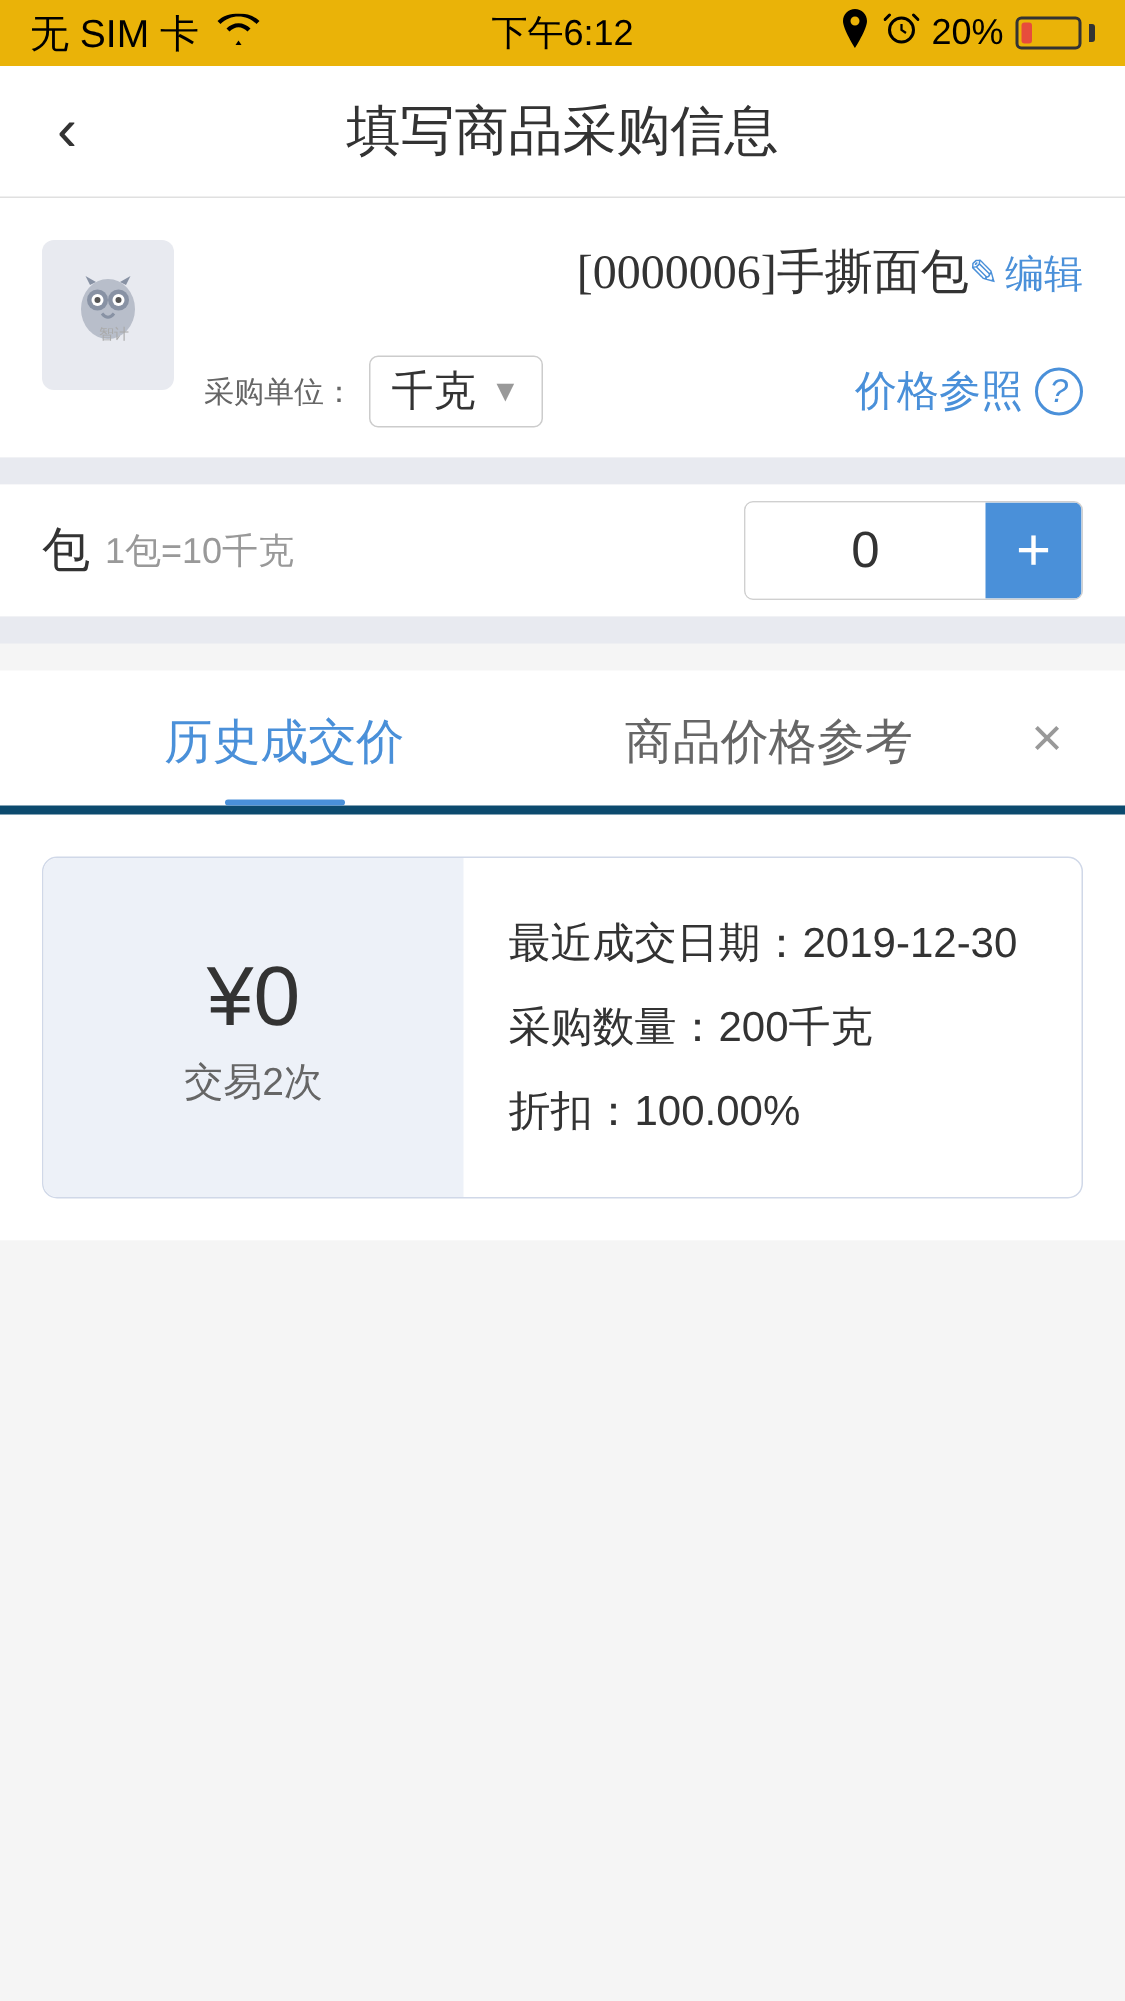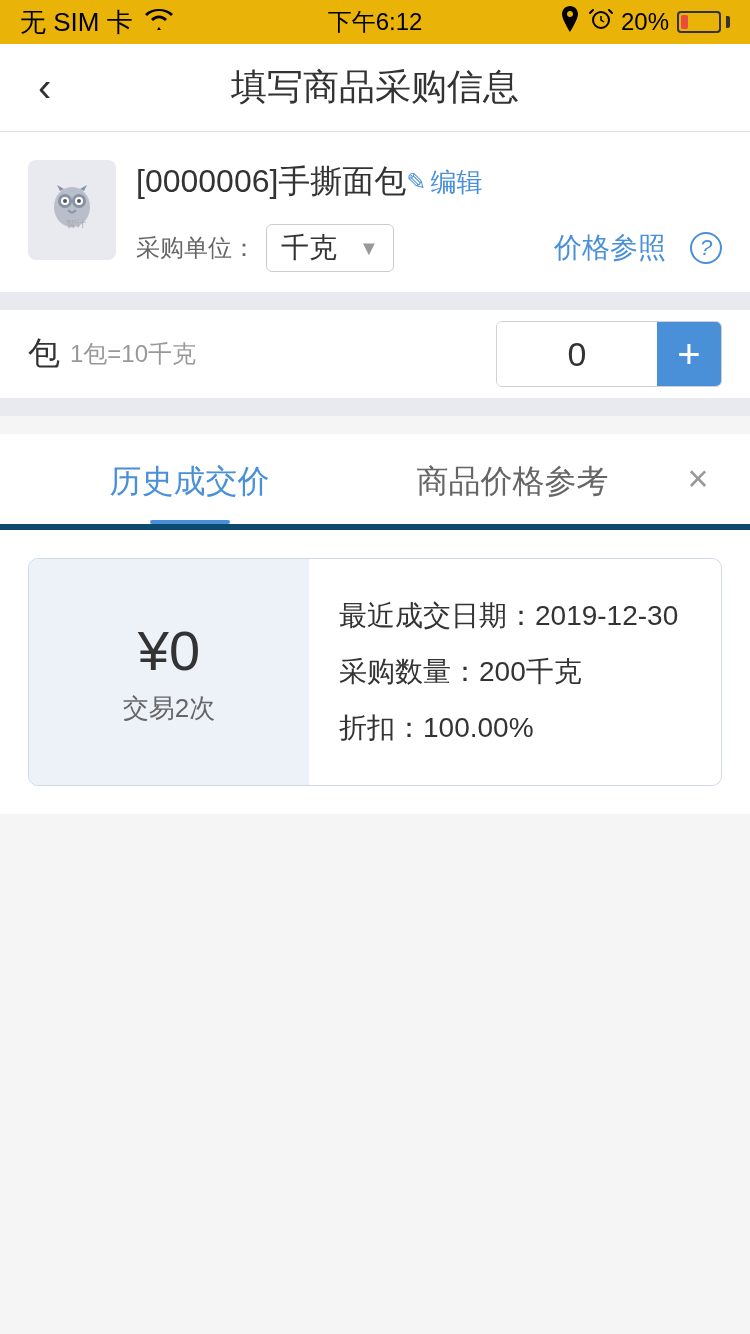--- a/index.html
+++ b/index.html
@@ -121,22 +121,23 @@
     .product-image-icon {
       font-size: 48px;
       color: #8892a4;
     }
     .product-info {
       flex: 1;
     }
     .product-header {
       display: flex;
       align-items: center;
-      justify-content: flex-start;
-      margin-bottom: 20px;
+      justify-content: flex-end;
+      margin-bottom: 33px;
+      font-family: Liberation Serif, serif;
     }
     .product-name {
       font-size: 32px;
       color: #333;
       font-weight: 400;
     }
     .edit-link {
       font-size: 26px;
       color: #4a90d9;
       display: flex;
@@ -146,42 +147,42 @@
     }
     .edit-icon {
       font-size: 24px;
     }
     .product-unit-row {
       display: flex;
       align-items: center;
       justify-content: space-between;
     }
     .unit-label {
-      font-size: 24px;
+      font-size: 20px;
       color: #666;
     }
     .unit-select {
       display: flex;
       align-items: center;
       border: 1px solid #ccc;
       border-radius: 6px;
       padding: 4px 14px;
       font-size: 28px;
       color: #333;
-      gap: 22px;
+      gap: 10px;
       cursor: pointer;
     }
     .unit-dropdown-arrow {
       font-size: 20px;
       color: #999;
     }
     .price-ref {
       display: flex;
       align-items: center;
-      gap: 24px;
+      gap: 8px;
       color: #4a90d9;
       font-size: 28px;
       cursor: pointer;
     }
     .price-ref-icon {
       width: 32px;
       height: 32px;
       border: 2px solid #4a90d9;
       border-radius: 50%;
       display: flex;

